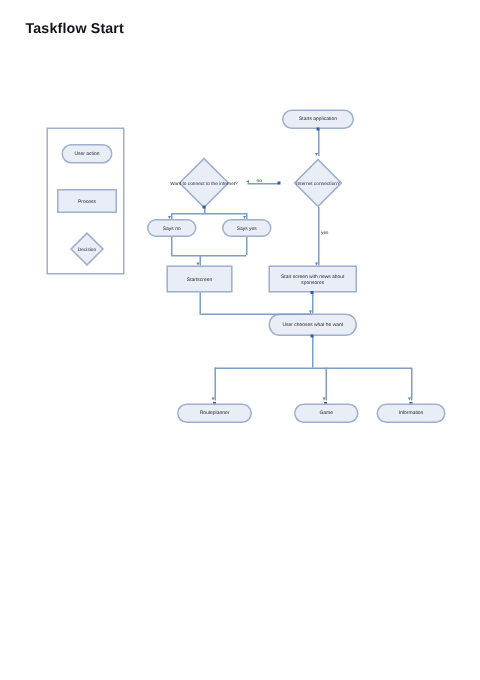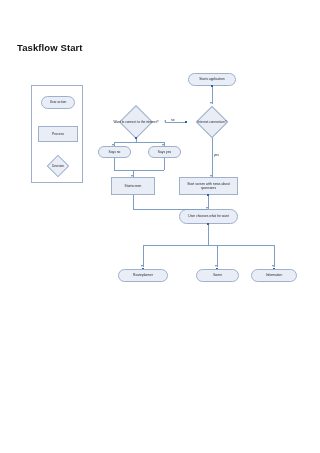--- a/index.html
+++ b/index.html
@@ -3,21 +3,21 @@
 <meta charset="utf-8">
 <style>
   html,body{margin:0;padding:0;}
   body{
     width:320px;height:453px;background:#ffffff;
     font-family:"Liberation Sans", sans-serif;
     color:#1f2430;overflow:hidden;position:relative;
   }
   #page-title{
     position:absolute;left:17px;top:14px;
-    font-size:9.5px;font-weight:bold;letter-spacing:.1px;color:#111318;margin-top:28px;
+    font-size:9.5px;font-weight:bold;letter-spacing:.1px;color:#111318;
   }
   #canvas{position:absolute;left:0;top:0;width:320px;height:453px;}
 
   
   .node{
     position:absolute;box-sizing:border-box;
     display:flex;align-items:center;justify-content:center;text-align:center;
     background:#e9edf6;border:0.7px solid #9fb0cc;
     color:#1b2230;font-size:3.3px;line-height:1.35;
     padding:1px 2px;

